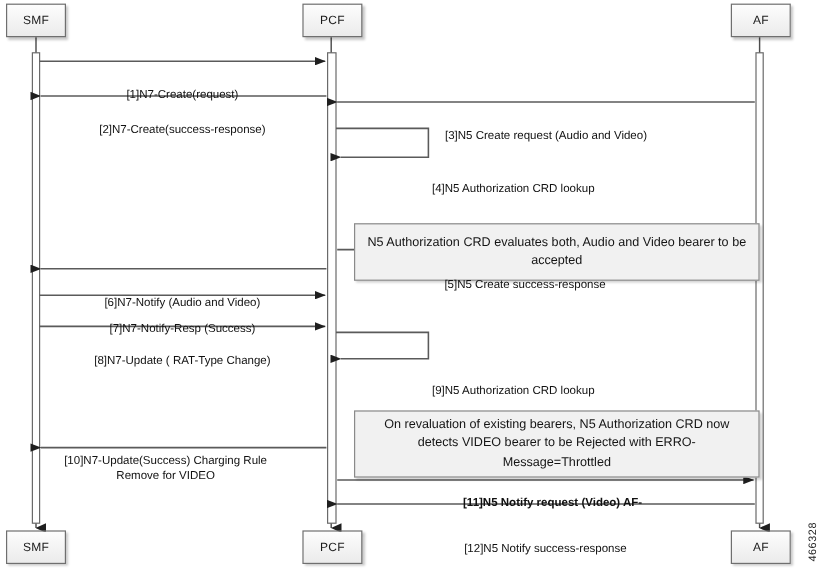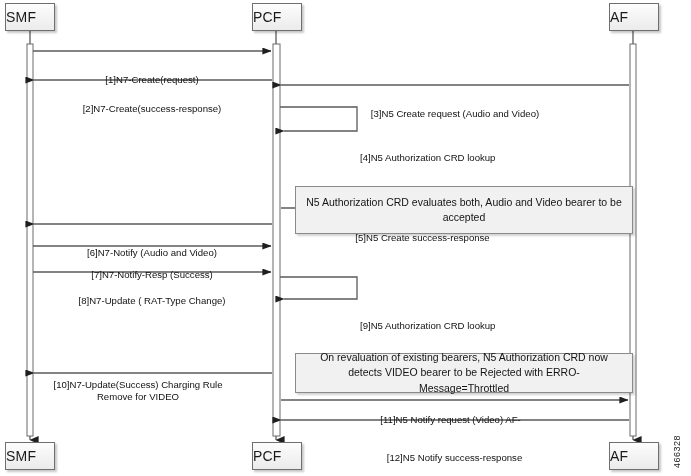--- a/index.html
+++ b/index.html
@@ -21,21 +21,22 @@
     height:476px;
   }
   .lifeline-box{
     position:absolute;
     box-sizing:border-box;
     border:1px solid #6f6f6f;
     background:linear-gradient(180deg,#fdfdfd 0%,#f3f3f3 55%,#ebebeb 100%);
     box-shadow:2px 2px 2px rgba(0,0,0,0.22);
     display:flex;
     align-items:center;
-    font-size:14px;
+    justify-content:center;
+    font-size:10px;
     color:#1a1a1a;
     letter-spacing:.2px;
   }
   .note-box{
     position:absolute;
     box-sizing:border-box;
     border:1px solid #8a8a8a;
     background:#f1f1f1;
     box-shadow:2px 2px 2px rgba(0,0,0,0.18);
     display:flex;
@@ -146,48 +147,48 @@
   <div class="lifeline-box" style="left:252px;top:442px;width:50px;height:28px;">
     <span>PCF</span>
   </div>
   <div class="lifeline-box" style="left:609px;top:442px;width:50px;height:28px;">
     <span>AF</span>
   </div>
 
   <div class="note-box" style="left:295px;top:142px;width:338px;height:48px;">
     <span>N5 Authorization CRD evaluates both, Audio and Video bearer to be accepted</span>
   </div>
-  <div class="note-box" style="left:295px;top:309px;width:338px;height:40px;">
+  <div class="note-box" style="left:295px;top:298px;width:338px;height:56px;">
     <span>On revaluation of existing bearers, N5 Authorization CRD now detects VIDEO bearer to be Rejected with ERRO-Message=Throttled</span>
   </div>
 
   <div class="msg-label" style="left:33px;top:36px;width:238px;">[1]N7-Create(request)</div>
 
   <div class="msg-label" style="left:33px;top:65px;width:238px;">[2]N7-Create(success-response)</div>
 
   <div class="msg-label" style="left:281px;top:70px;width:348px;">[3]N5 Create request (Audio and Video)</div>
 
   <div class="msg-label" style="left:360px;top:114px;width:230px;text-align:left;">[4]N5 Authorization CRD lookup</div>
 
-  <div class="msg-label" style="left:264px;top:194px;width:317px;">[5]N5 Create success-response</div>
+  <div class="msg-label" style="left:279px;top:194px;width:317px;">[5]N5 Create success-response</div>
 
   <div class="msg-label" style="left:33px;top:209px;width:238px;">[6]N7-Notify (Audio and Video)</div>
 
   <div class="msg-label" style="left:33px;top:231px;width:238px;">[7]N7-Notify-Resp (Success)</div>
 
   <div class="msg-label" style="left:33px;top:257px;width:238px;">[8]N7-Update ( RAT-Type Change)</div>
 
   <div class="msg-label" style="left:360px;top:282px;width:230px;text-align:left;">[9]N5 Authorization CRD lookup</div>
 
   <div class="msg-label wrap" style="left:33px;top:341px;width:210px;">
     <span>[10]N7-Update(Success) Charging Rule</span><br>
     <span>Remove for VIDEO</span>
   </div>
 
-  <div class="msg-label wrap" style="left:266px;top:376px;width:369px;">
+  <div class="msg-label wrap" style="left:276px;top:376px;width:369px;font-weight:bold;">
     <span>[11]N5 Notify request (Video) AF-</span><br>
   </div>
 
   <div class="msg-label" style="left:281px;top:414px;width:347px;">[12]N5 Notify success-response</div>
 
   <div class="side-code" style="left:672px;top:468px;">466328</div>
 
 </div>
 
 </body></html>

